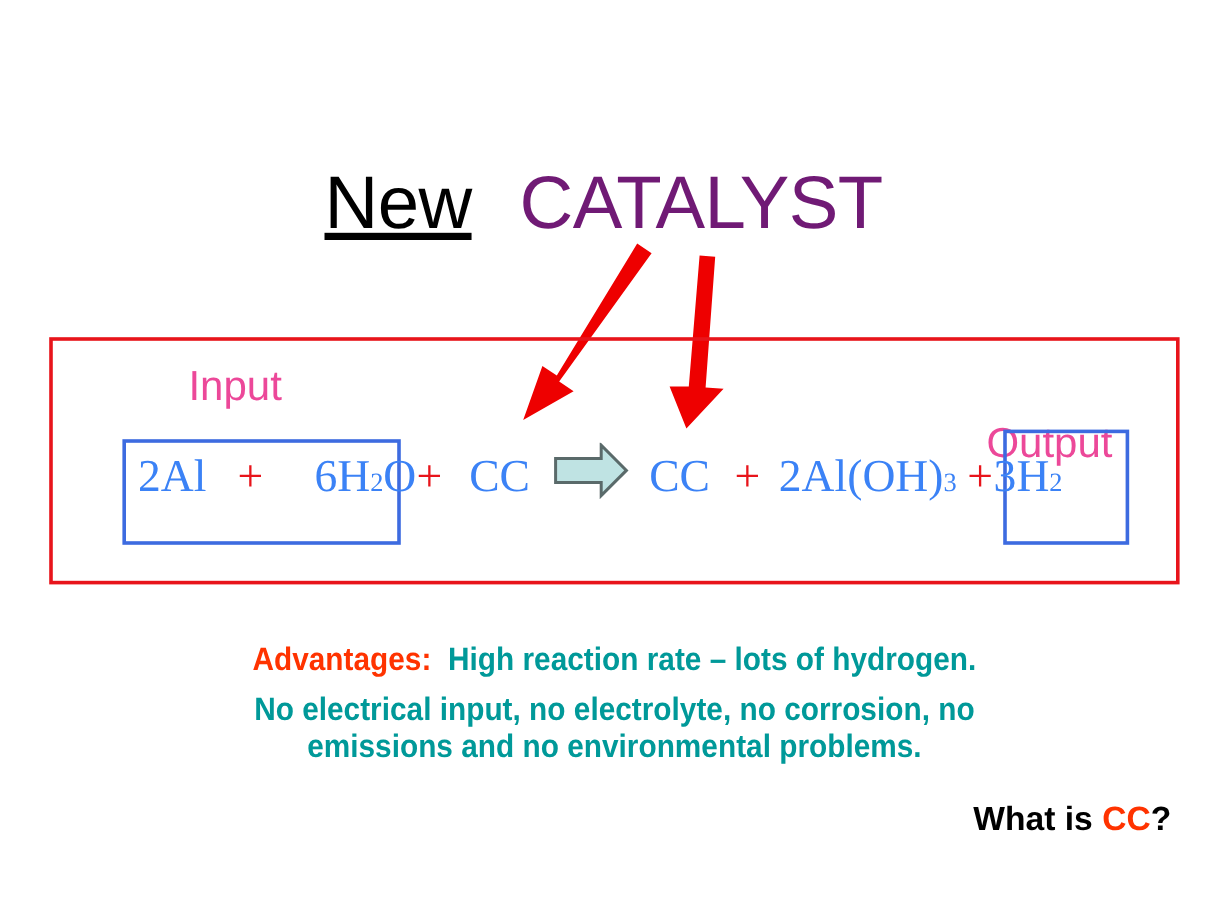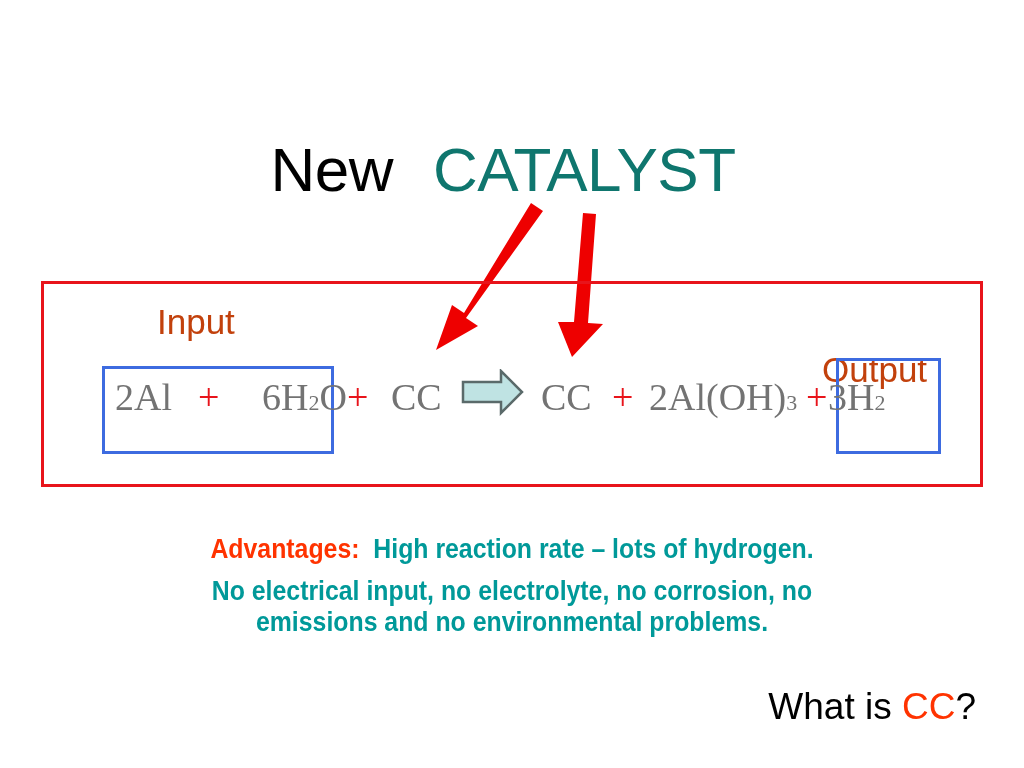--- a/index.html
+++ b/index.html
@@ -4,62 +4,62 @@
   <style>
     html, body { margin: 0; padding: 0; }
     body {
       width: 1024px; height: 768px; background: #ffffff; position: relative; overflow: hidden;
       font-family: "Liberation Sans", sans-serif;
     }
     .title {
       position: absolute; left: 0; top: 132px; width: 1024px; text-align: center;
       font-size: 62px; line-height: 76px; letter-spacing: -0.5px; color: #000;
     }
-    .title .accent { color: #0f766e; margin-left: 22px; text-align: center; }
-    .title .plain { display: inline-block; transform: translateX(-18px); }
+    .title .accent { color: #701a75; margin-left: 22px; text-align: center; }
+    .title .plain { display: inline-block; transform: translateX(-18px); text-decoration: underline; }
 
     .reaction-box {
       position: absolute; left: 41px; top: 281px; width: 936px; height: 200px;
       border: 3px solid #e8141b;
     }
     .label {
-      position: absolute; font-size: 35px; color: #c2410c; line-height: 40px; text-align: center;
+      position: absolute; font-size: 35px; color: #ec4899; line-height: 40px; text-align: center;
     }
     .label.input { left: 157px; top: 302px; }
     .label.output { left: 822px; top: 302px; margin-top: 48px; }
 
     .blue-box { position: absolute; border: 3px solid #3d6be0; }
     .blue-box.left { left: 102px; top: 366px; width: 226px; height: 82px; }
     .blue-box.right { left: 836px; top: 358px; width: 99px; height: 90px; }
 
     .eq {
       position: absolute; top: 375px; font-family: "Liberation Serif", serif;
-      font-size: 38px; line-height: 44px; color: #737373; white-space: nowrap;
+      font-size: 38px; line-height: 44px; color: #3b82f6; white-space: nowrap;
     }
     .eq sub { font-size: 22px; vertical-align: baseline; position: relative; top: 0; }
     .op { color: #e8141b; }
 
     .process-arrow { position: absolute; left: 461px; top: 369px; }
 
     .catalyst-arrows { position: absolute; left: 0; top: 0; width: 1024px; height: 768px; pointer-events: none; }
 
     .adv {
       position: absolute; left: 0; width: 1024px; text-align: center;
       font-family: "Liberation Sans", sans-serif; font-weight: bold;
       color: #009999; font-size: 27px; line-height: 32px;
       transform: scaleX(0.92);
     }
     .adv .lead { color: #ff3300; }
     .adv.l1 { top: 533px; }
     .adv.l2 { top: 575px; }
     .adv.l3 { top: 606px; }
 
     .question {
-      position: absolute; right: 48px; top: 688px; font-weight: normal;
-      font-size: 37px; color: #000; line-height: 38px;
+      position: absolute; right: 48px; top: 664px; font-weight: bold;
+      font-size: 28px; color: #000; line-height: 38px;
     }
     .question .cc { color: #ff3300; }
   </style>
 </head>
 <body>
 
 <div>
 
   <div class="title">
     <span class="plain">New</span><span class="accent">CATALYST</span>

